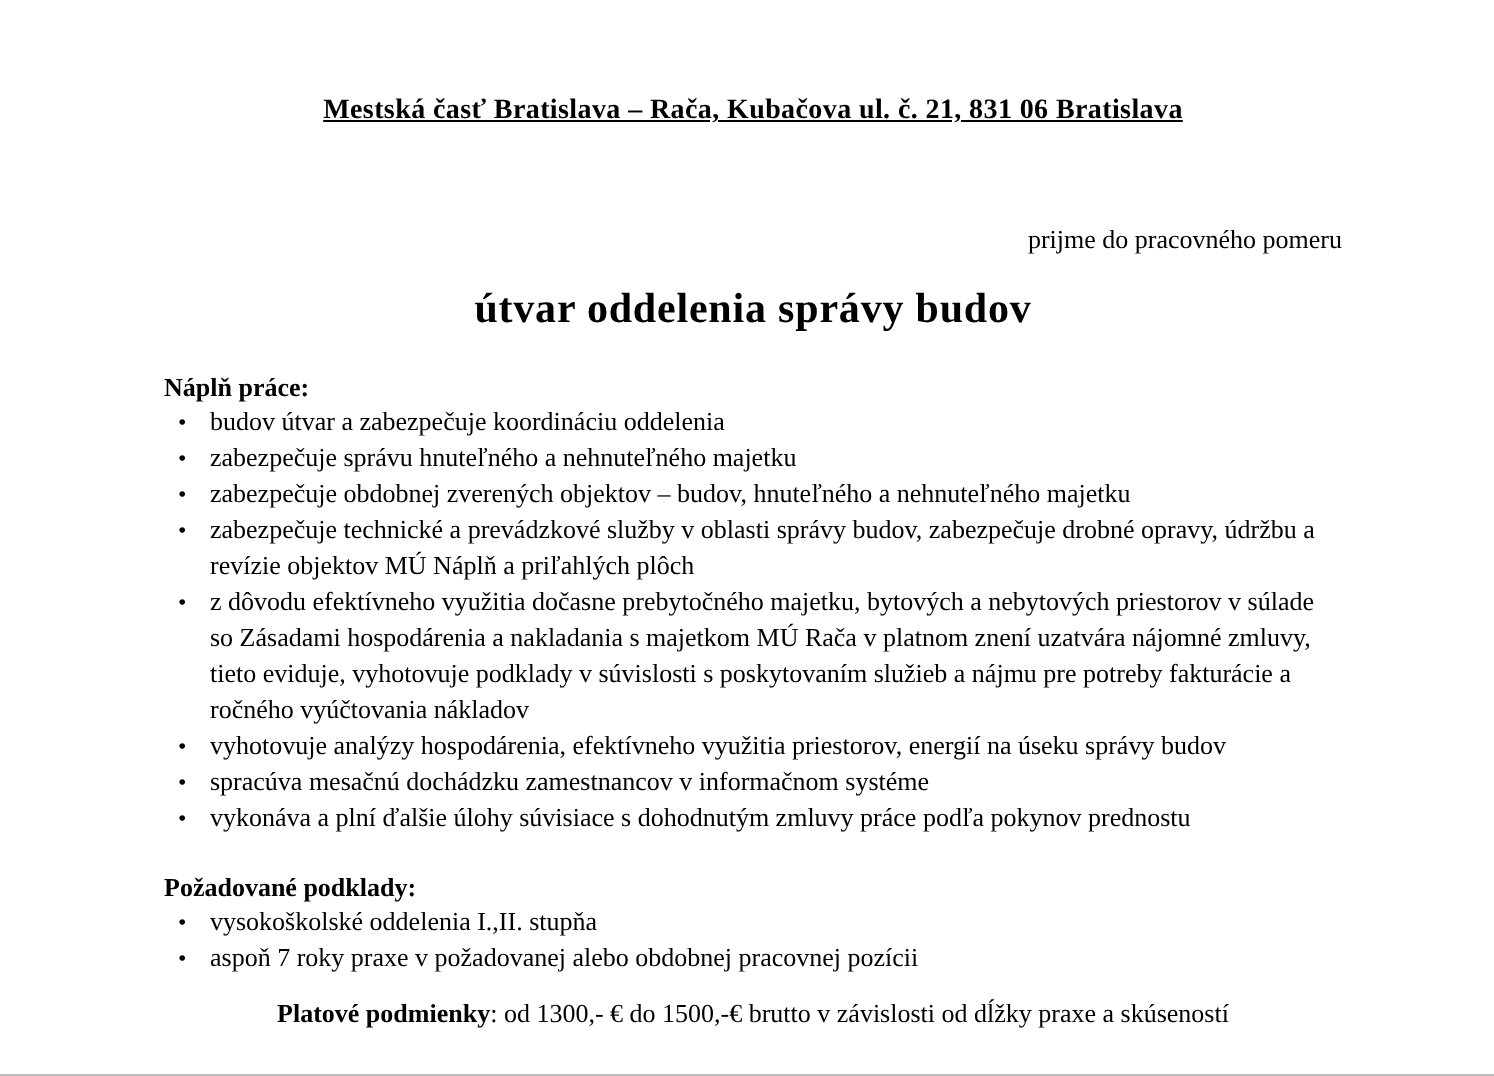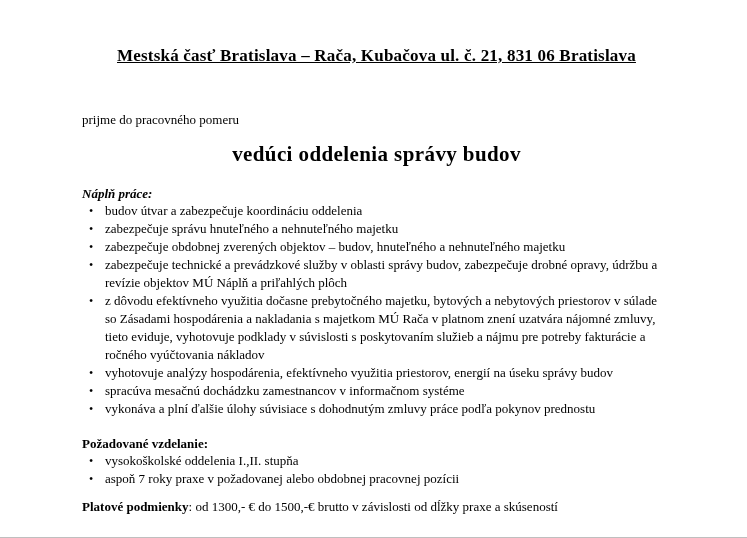--- a/index.html
+++ b/index.html
@@ -14,48 +14,47 @@
     position: relative;
     font-family: "Liberation Serif", "DejaVu Serif", serif;
     color: #000000;
     -webkit-font-smoothing: antialiased;
   }
   .doc {
     padding: 45px 76px 0 82px;
   }
   .title {
     text-align: center;
-    font-size: 17px;
+    font-size: 14px;
     font-weight: bold;
     text-decoration: underline;
     line-height: 21px;
     letter-spacing: 0.2px;
   }
   .intro {
-    text-align: left;
+    text-align: right;
     font-size: 13px;
     margin-top: 45px;
     line-height: 17px;
   }
   .job-title {
     text-align: center;
     font-size: 21px;
     font-weight: bold;
     margin-top: 13px;
     line-height: 27px;
     letter-spacing: 0.4px;
   }
   .section-heading {
     font-size: 13px;
     font-weight: bold;
     line-height: 17px;
   }
   .section-heading.first {
     margin-top: 17px;
-    font-style: italic;
   }
   .section-heading.second {
     margin-top: 17px;
   }
   ul.bullets {
     list-style: none;
     margin: 0;
     padding: 0;
   }
   ul.bullets li {
@@ -71,20 +70,21 @@
     box-sizing: border-box;
     font-size: 12px;
   }
   ul.bullets .li-text {
     flex: 1 1 auto;
   }
   .salary {
     margin: 10px 0 0 0;
     font-size: 13px;
     line-height: 17px;
+    text-align: center;
   }
   .salary b {
     font-weight: bold;
   }
   .page-bottom-edge {
     position: absolute;
     left: 0;
     bottom: 0;
     width: 747px;
     height: 1px;
@@ -93,21 +93,21 @@
 </style>
 </head>
 <body>
 
 <div class="doc">
 
   <div class="title">Mestská časť Bratislava – Rača, Kubačova ul. č. 21, 831 06 Bratislava</div>
 
   <div class="intro">prijme do pracovného pomeru</div>
 
-  <div class="job-title">vedúci oddelenia správy budov</div>
+  <div class="job-title">útvar oddelenia správy budov</div>
 
   <div class="section-heading first">Náplň práce:</div>
 
   <ul class="bullets">
     <li>
       <span class="marker">•</span>
       <span class="li-text">budov útvar a zabezpečuje koordináciu oddelenia</span>
     </li>
     <li>
       <span class="marker">•</span>
@@ -132,21 +132,21 @@
     <li>
       <span class="marker">•</span>
       <span class="li-text">spracúva mesačnú dochádzku zamestnancov v informačnom systéme</span>
     </li>
     <li>
       <span class="marker">•</span>
       <span class="li-text">vykonáva a plní ďalšie úlohy súvisiace s dohodnutým zmluvy práce podľa pokynov prednostu</span>
     </li>
   </ul>
 
-  <div class="section-heading second">Požadované vzdelanie:</div>
+  <div class="section-heading second">Požadované podklady:</div>
 
   <ul class="bullets">
     <li>
       <span class="marker">•</span>
       <span class="li-text">vysokoškolské oddelenia I.,II. stupňa</span>
     </li>
     <li>
       <span class="marker">•</span>
       <span class="li-text">aspoň 7 roky praxe v požadovanej alebo obdobnej pracovnej pozícii</span>
     </li>

